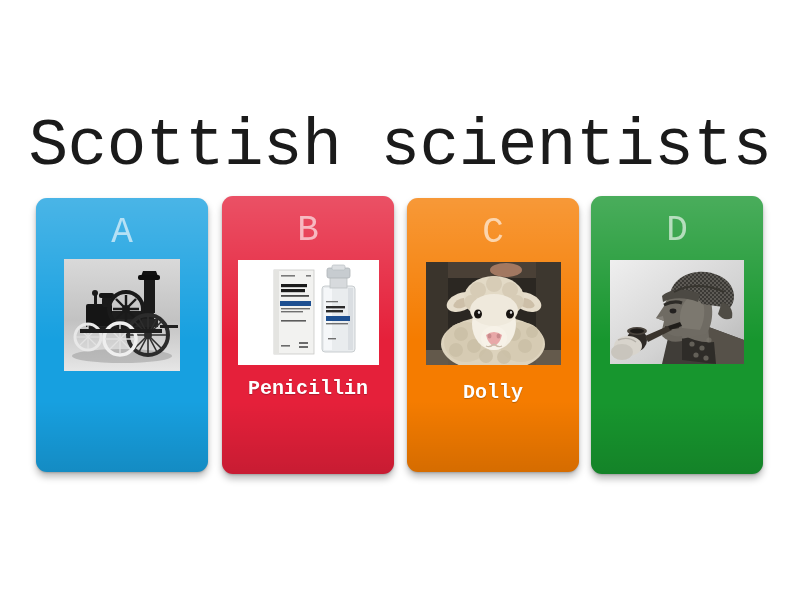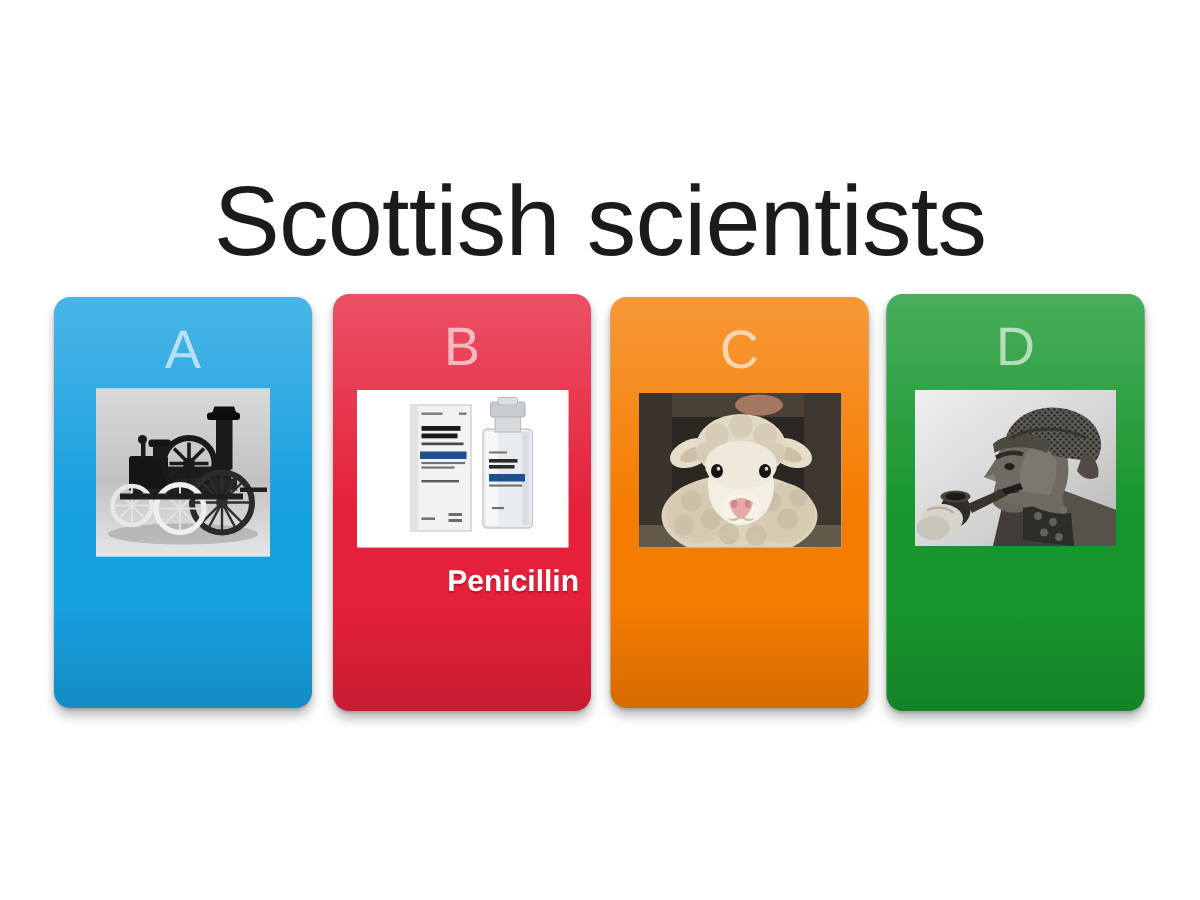--- a/index.html
+++ b/index.html
@@ -15,20 +15,21 @@
     background: #ffffff;
     font-family: "Liberation Sans", sans-serif;
     position: relative;
   }
 
   .stage {
     position: absolute;
     left: 0; top: 0;
     width: 800px;
     height: 552px;
+    font-family: Liberation Mono, monospace;
   }
 
   
   .title {
     position: absolute;
     left: 0;
     top: 104px;
     width: 800px;
     text-align: center;
     font-size: 66px;
@@ -122,21 +123,21 @@
     font-weight: 700;
     color: #ffffff;
     text-shadow: 0 1px 1px rgba(0,0,0,0.25);
   }
 
   .card-a .card-image { width: 116px; height: 112px; margin-top: 5px; }
   .card-b .card-image { width: 141px; height: 105px; margin-top: 8px; }
   .card-c .card-image { width: 135px; height: 103px; margin-top: 8px; }
   .card-d .card-image { width: 134px; height: 104px; margin-top: 8px; }
 
-  .card-b .card-label { font-size: 20px; text-align: right; }
+  .card-b .card-label { font-size: 20px; }
   .card-c .card-label { margin-top: 16px; font-size: 20px; }
 </style>
 </head>
 <body>
 
 <div class="stage">
 
   <div class="title">Scottish scientists</div>
 
   <div class="cards">
@@ -336,20 +337,21 @@
 
           <path d="M60 73 q8 -6 16 0 q-2 9 -8 11 q-6 -2 -8 -11 Z" fill="#e8a8a8"></path>
           <ellipse cx="63.5" cy="74" rx="2" ry="2.6" fill="#c98a8c"></ellipse>
           <ellipse cx="72.5" cy="74" rx="2" ry="2.6" fill="#c98a8c"></ellipse>
 
           <path d="M68 82 q-4 4 -8 2" stroke="#c9bba9" stroke-width="1.3" fill="none"></path>
           <path d="M68 82 q4 4 8 2" stroke="#c9bba9" stroke-width="1.3" fill="none"></path>
         </svg>
       </div>
 
+      <span class="card-label">Dolly</span>
     </div>
 
     <div class="card card-d">
       <span class="card-letter">D</span>
 
       <div class="card-image">
         <svg viewBox="0 0 134 104" preserveAspectRatio="none" aria-hidden="true">
           <defs>
             <linearGradient id="bgD" x1="0" y1="0" x2="1" y2="1">
               <stop offset="0" stop-color="#efefef"></stop>

